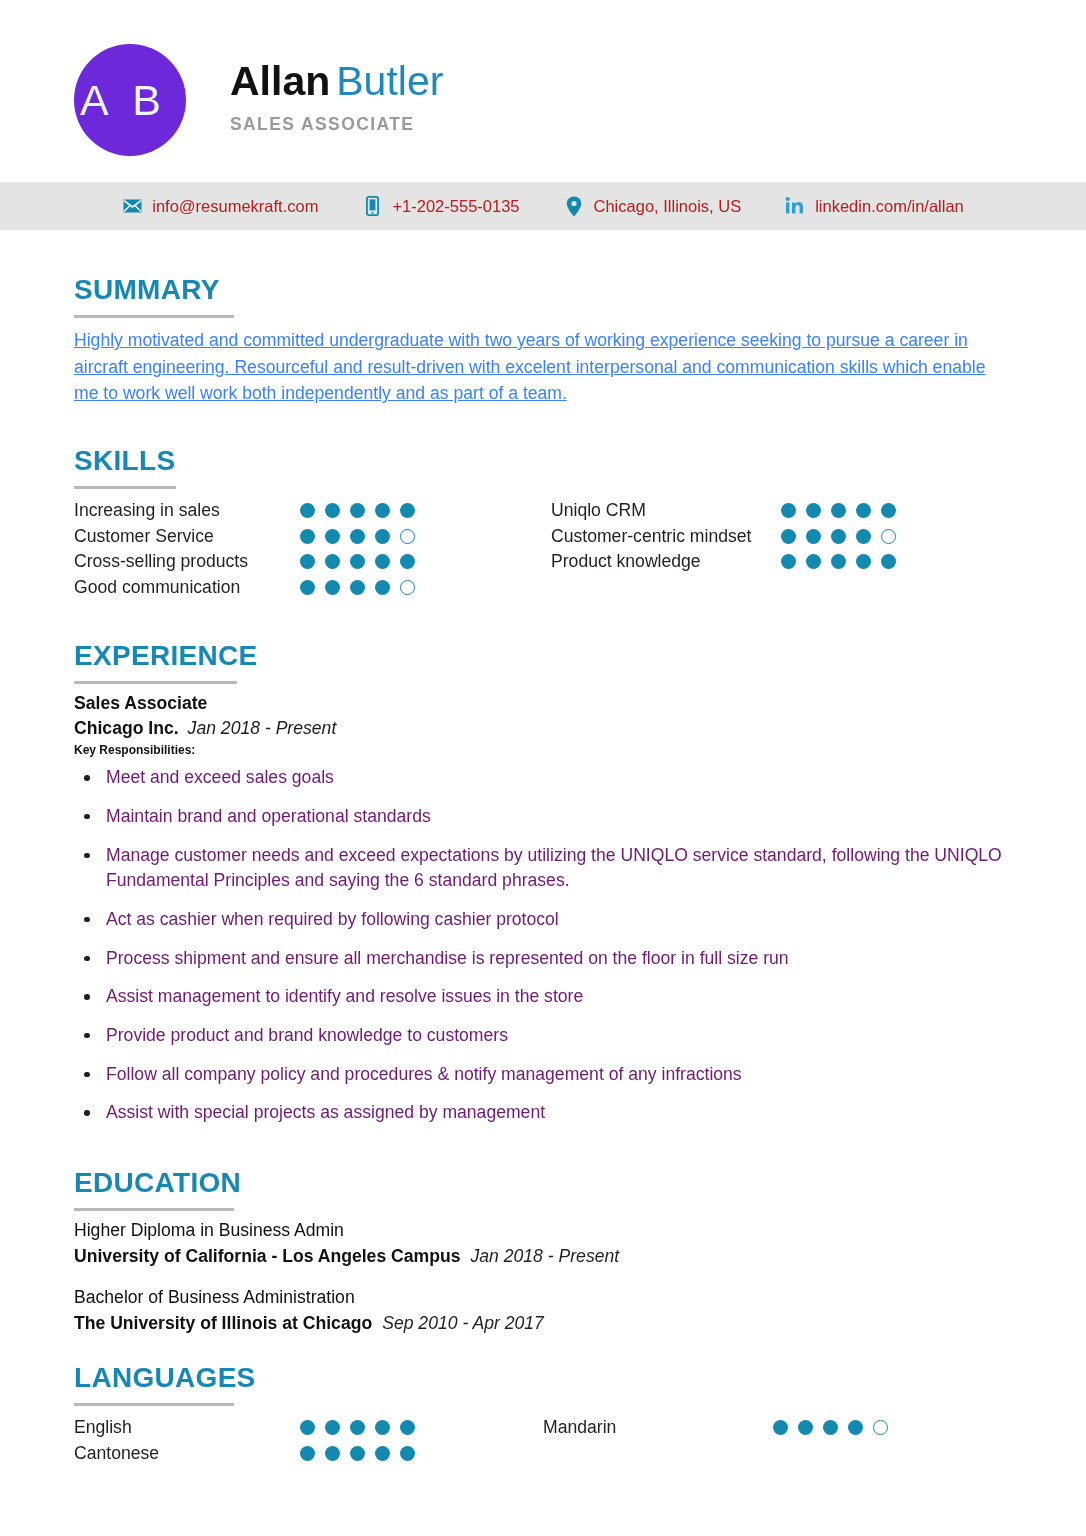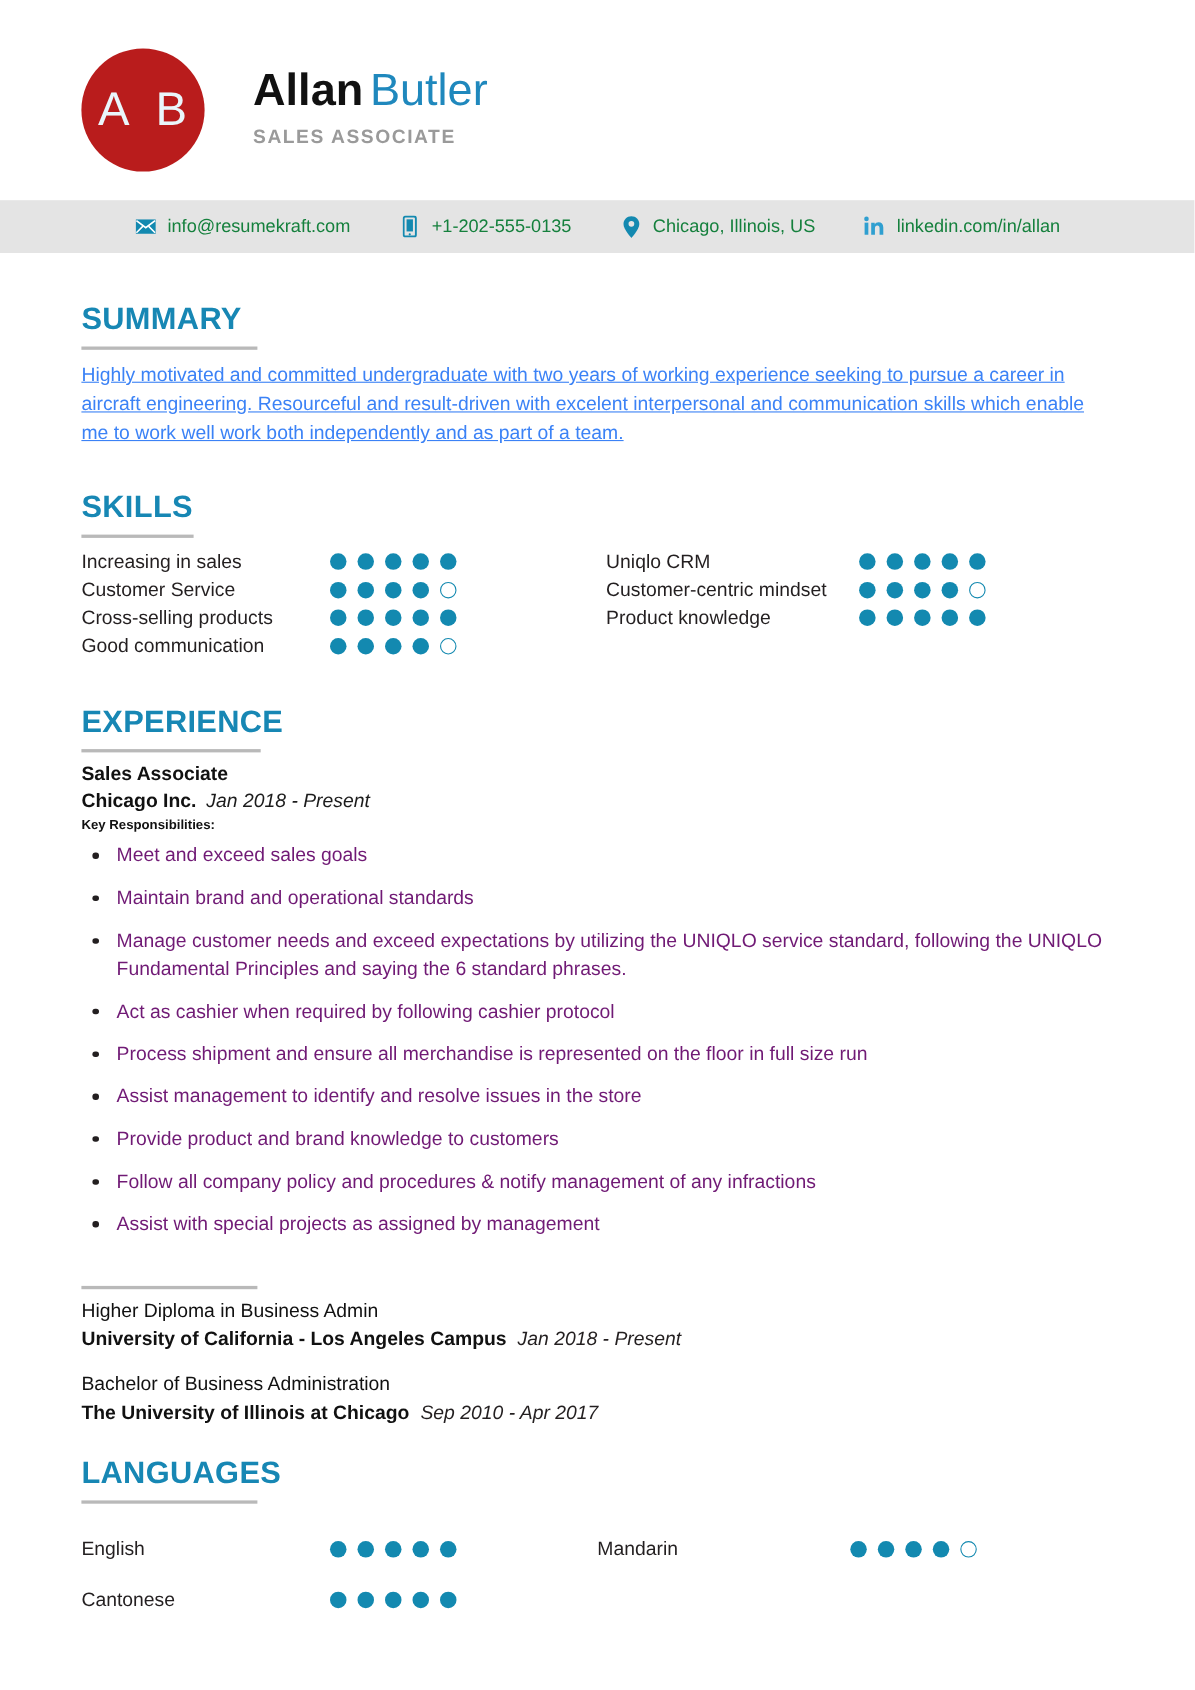--- a/index.html
+++ b/index.html
@@ -17,25 +17,25 @@
 
   
   .header {
     padding: 44px 0 26px 0;
     display: flex;
     align-items: center;
   }
   .avatar {
     width: 112px; height: 112px;
     border-radius: 50%;
-    background: #b91c1c;
+    background: #6d28d9;
     margin-left: 74px;
     display: flex;
     align-items: center;
-    justify-content: center;
+    justify-content: flex-start;
     flex: 0 0 auto;
   }
   .avatar-initials {
     color: #eaf6fb;
     font-size: 43px;
     font-weight: 400;
     letter-spacing: 7px;
     padding-left: 6px;
     line-height: 1;
   }
@@ -66,21 +66,21 @@
     align-items: center;
     justify-content: center;
     gap: 44px;
     width: 100%;
   }
   .contact-item {
     display: flex;
     align-items: center;
     gap: 10px;
     font-size: 16.5px;
-    color: #15803d;
+    color: #b91c1c;
     white-space: nowrap;
   }
   .contact-item .ico {
     display: inline-flex;
     align-items: center;
     justify-content: center;
     width: 20px; height: 22px;
     flex: 0 0 auto;
   }
 
@@ -198,21 +198,20 @@
   .edu-school { font-weight: bold; color: #111; }
   .edu-dates { font-style: italic; margin-left: 10px; }
 
   
   .lang-wrap { display: flex; margin-top: 2px; }
   .lang-col { width: 482px; }
   .lang-row {
     display: flex;
     align-items: center;
     height: 25.5px;
-    margin-top: 20px;
   }
   .lang-label {
     font-size: 17.6px;
     color: #231f20;
   }
   .lang-col.left .lang-label { width: 226px; }
   .lang-col.right .lang-label { width: 230px; }
 
   .sp-summary { margin-top: 46px; }
   .sp-skills { margin-top: 40px; }
@@ -386,20 +385,21 @@
         <li>Act as cashier when required by following cashier protocol</li>
         <li>Process shipment and ensure all merchandise is represented on the floor in full size run</li>
         <li>Assist management to identify and resolve issues in the store</li>
         <li>Provide product and brand knowledge to customers</li>
         <li>Follow all company policy and procedures &amp; notify management of any infractions</li>
         <li>Assist with special projects as assigned by management</li>
       </ul>
   </div>
 
   <div class="section sp-edu">
+    <div class="section-head">EDUCATION</div>
     <div class="section-rule rule-w-edu"></div>
     <div id="edu-list">
         <div class="edu-item">
           <div class="edu-degree">Higher Diploma in Business Admin</div>
           <div class="edu-line"><span class="edu-school">University of California - Los Angeles Campus</span><span class="edu-dates">Jan 2018 - Present</span></div>
         </div>
         <div class="edu-item">
           <div class="edu-degree">Bachelor of Business Administration</div>
           <div class="edu-line"><span class="edu-school">The University of Illinois at Chicago</span><span class="edu-dates">Sep 2010 - Apr 2017</span></div>
         </div>

